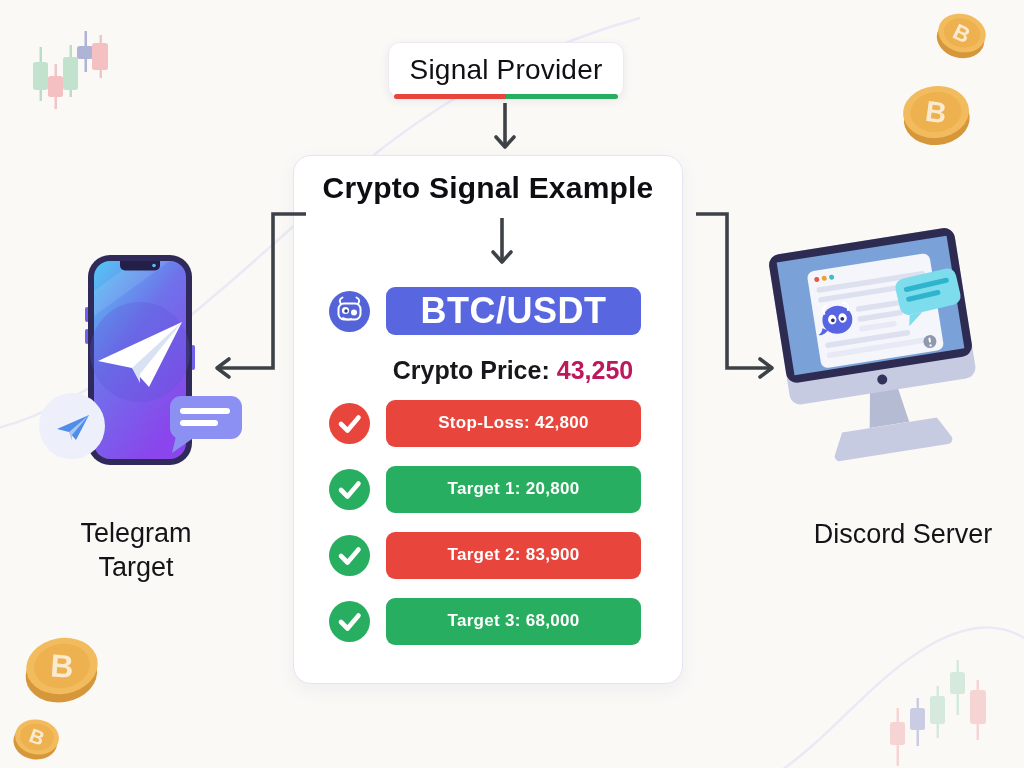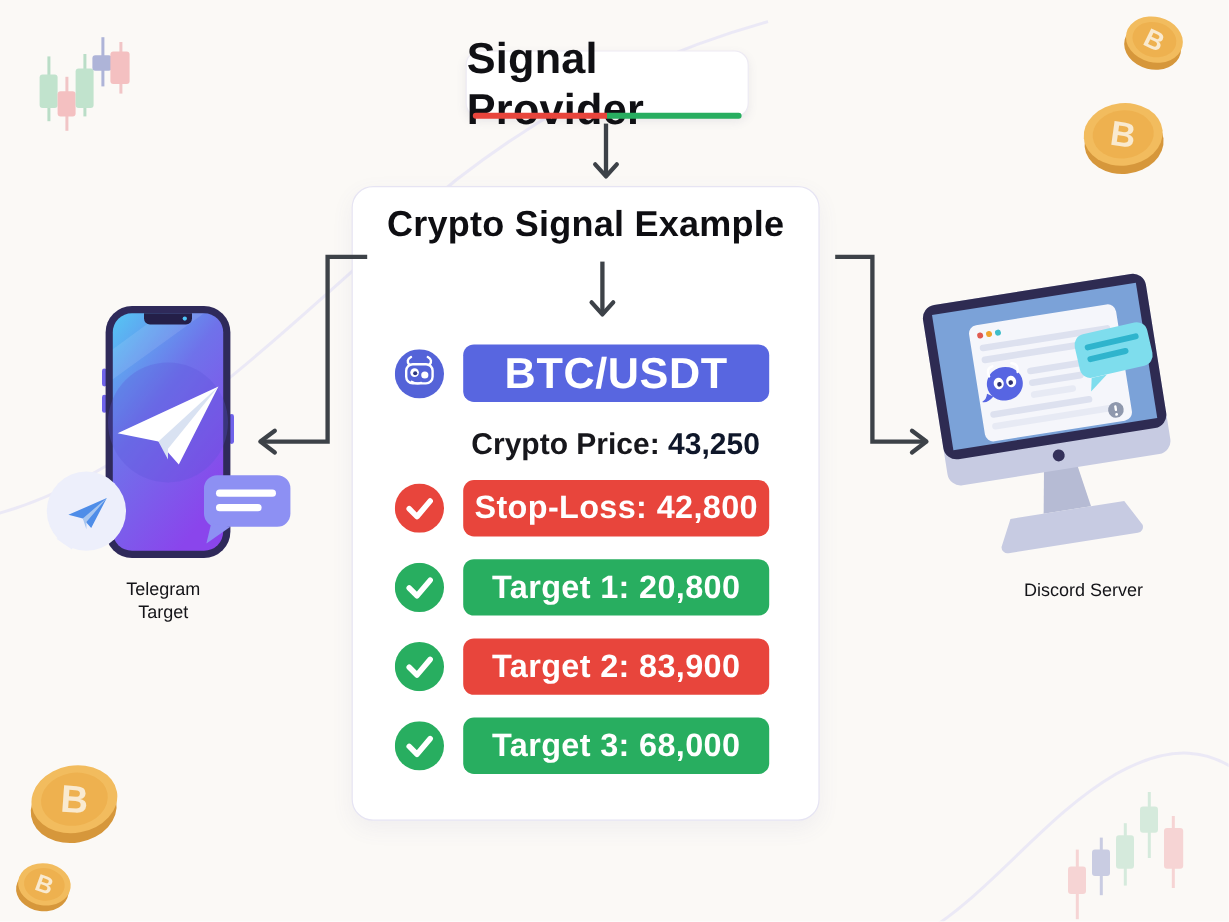--- a/index.html
+++ b/index.html
@@ -12,21 +12,21 @@
   .decor-layer{position:absolute;left:0;top:0;z-index:1;pointer-events:none;}
   .connector-layer{position:absolute;left:0;top:0;z-index:6;pointer-events:none;}
 
   
   .provider-box{
     position:absolute;left:388px;top:42px;width:234px;height:54px;z-index:5;
     background:#ffffff;border:1px solid #edeaf3;border-radius:12px;
     box-shadow:0 3px 8px rgba(90,90,130,.10);
     display:flex;align-items:center;justify-content:center;
   }
-  .provider-box .label{font-size:36px;font-weight:700;color:#101014;letter-spacing:.2px;}
+  .provider-box .label{font-size:28px;font-weight:400;color:#101014;letter-spacing:.2px;}
   .provider-underline{
     position:absolute;left:5px;right:5px;bottom:-2px;height:5px;border-radius:4px;
     background:linear-gradient(90deg,#e8453c 0 50%,#28ae60 50% 100%);
   }
 
   
   .signal-card{
     position:absolute;left:293px;top:155px;width:388px;height:527px;z-index:5;
     background:#ffffff;border:1.5px solid #e6e4f3;border-radius:18px;
     box-shadow:0 6px 18px rgba(100,100,150,.07);
@@ -40,36 +40,36 @@
   .row-icon{width:41px;height:41px;flex:0 0 41px;}
   .pair-banner{
     flex:1;height:48px;border-radius:9px;background:#5866e0;
     display:flex;align-items:center;justify-content:center;
     color:#fff;font-size:36px;font-weight:700;letter-spacing:.5px;
   }
   .entry-line{
     position:absolute;left:92px;top:200px;width:254px;text-align:center;
     font-size:25px;font-weight:600;color:#17171c;white-space:nowrap;
   }
-  .entry-line .value{color:#0f172a;margin-left:7px;}
+  .entry-line .value{color:#be185d;margin-left:7px;}
   .sig-banner{
     flex:1;height:47px;border-radius:9px;
     display:flex;align-items:center;justify-content:center;
-    color:#fff;font-size:27px;font-weight:600;letter-spacing:.3px;text-align:right;
+    color:#fff;font-size:17px;font-weight:600;letter-spacing:.3px;text-align:right;
   }
   .banner-red{background:#e8453c;}
   .banner-green{background:#28ae60;}
   .check-red circle{fill:#e8453c;}
   .check-green circle{fill:#28ae60;}
   .row-0{top:243px;}.row-1{top:309px;}.row-2{top:375px;}.row-3{top:441px;}
 
   
   .phone-illus{position:absolute;left:35px;top:250px;z-index:4;}
   .monitor-illus{position:absolute;left:762px;top:220px;z-index:4;}
-  .dest-label{position:absolute;z-index:5;text-align:center;font-size:15px;font-weight:500;color:#141418;line-height:1.26;}
+  .dest-label{position:absolute;z-index:5;text-align:center;font-size:27px;font-weight:500;color:#141418;line-height:1.26;margin-top:33px;}
   .telegram-label{left:42px;top:483px;width:188px;}
   .discord-label{left:792px;top:484px;width:222px;}
 </style>
 </head>
 <body>
 
 <div class="stage">
 
   <svg class="decor-layer" width="1024" height="768" viewBox="0 0 1024 768">
 

